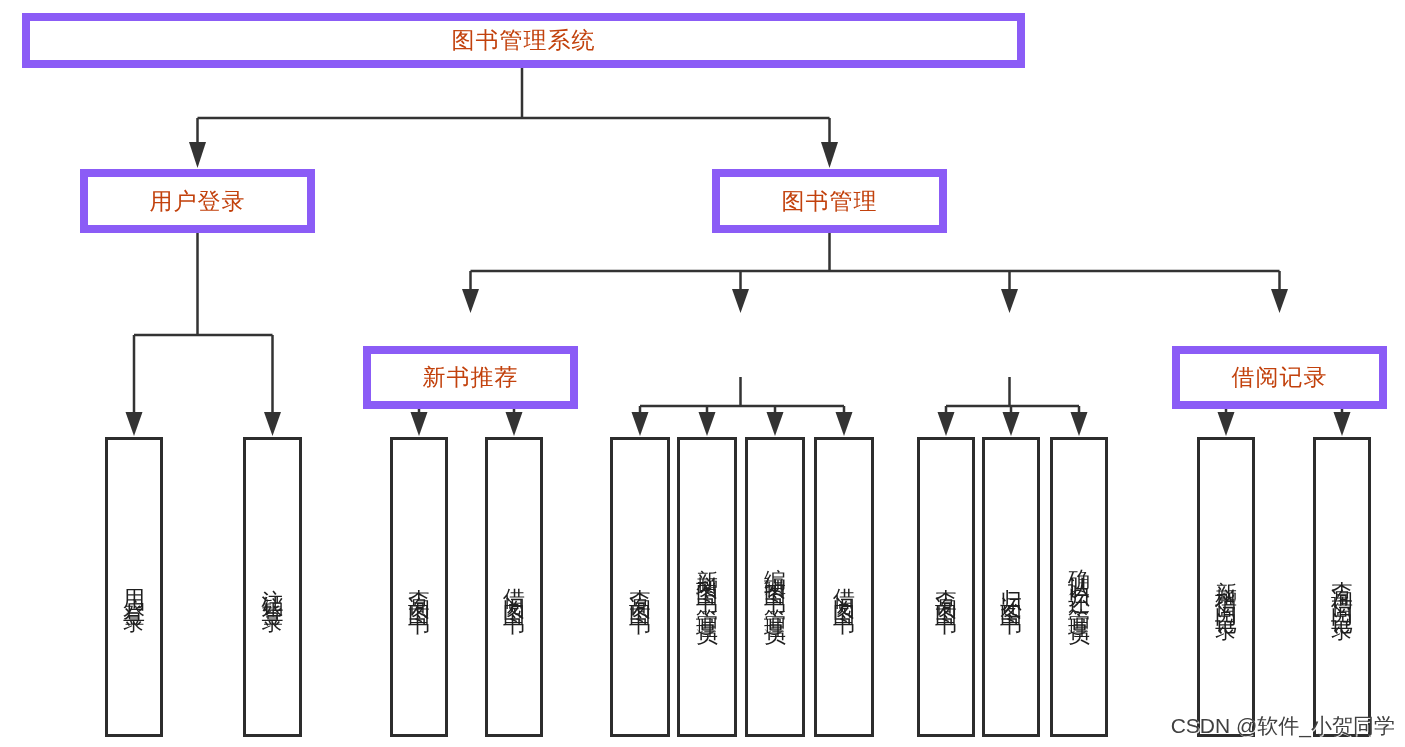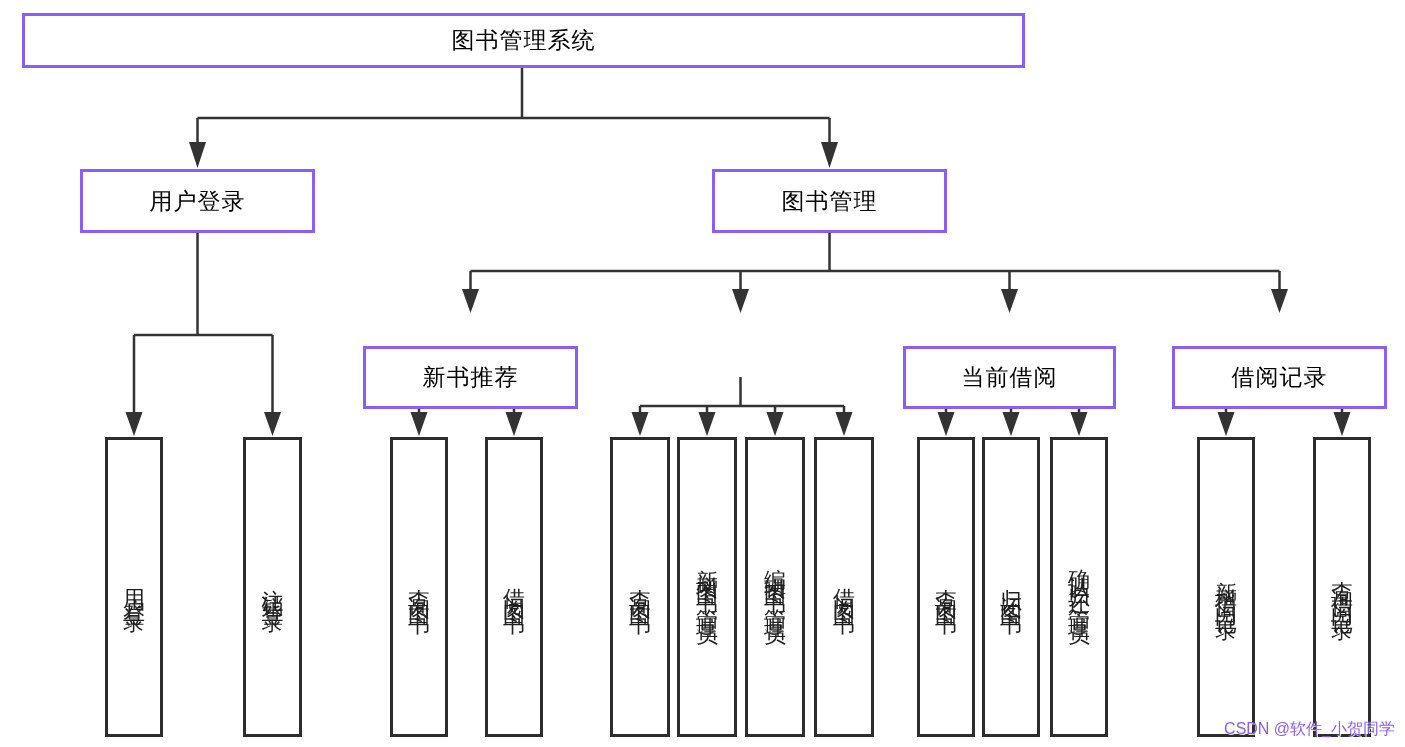--- a/index.html
+++ b/index.html
@@ -14,25 +14,25 @@
   .connectors {
     position: absolute;
     left: 0; top: 0;
     width: 1405px; height: 747px;
     pointer-events: none;
   }
   .box {
     position: absolute;
     box-sizing: border-box;
     background: #ffffff;
-    border: 3px solid #8b5cf6;
+    border: 8px solid #8b5cf6;
     display: flex;
     align-items: center;
     justify-content: center;
-    color: #000000;
+    color: #c2410c;
     font-size: 23px;
     letter-spacing: 1px;
     text-align: center;
     z-index: 2;
   }
   .root-box   { left: 22px;  top: 13px;  width: 1003px; height: 55px; }
   .l2-a       { left: 80px;  top: 169px; width: 235px;  height: 64px; }
   .l2-b       { left: 712px; top: 169px; width: 235px;  height: 64px; }
   .l3         { top: 314px; height: 63px; font-size: 23px; margin-top: 32px; }
   .l3-a { left: 363px;  width: 215px; }
@@ -57,22 +57,22 @@
     font-size: 22px;
     letter-spacing: 8px;
     line-height: 1;
     color: #1f1f1f;
     white-space: nowrap;
   }
   .watermark {
     position: absolute;
     right: 10px;
     bottom: 7px;
-    font-size: 16px;
-    color: #8b5cf6;
+    font-size: 21px;
+    color: #404040;
     text-shadow: 1px 1px 0 rgba(255,255,255,0.85);
     z-index: 3;
     white-space: nowrap;
   }
 </style>
 </head>
 <body>
 
 <div class="canvas">
 
@@ -125,21 +125,20 @@
       <polygon points="1333.5,412 1350.5,412 1342,436" fill="#333333" stroke="none"></polygon>
     </g>
   </svg>
 
   <div class="box root-box">图书管理系统</div>
 
   <div class="box l2-a">用户登录</div>
   <div class="box l2-b">图书管理</div>
 
   <div class="box l3 l3-a">新书推荐</div>
-  <div class="box l3 l3-c">当前借阅</div>
   <div class="box l3 l3-d">借阅记录</div>
 
   <div class="leaf" style="left:105px;width:58px">
     <span class="vtext">用户登录</span>
   </div>
   <div class="leaf" style="left:243px;width:59px">
     <span class="vtext">注销登录</span>
   </div>
 
   <div class="leaf" style="left:390px;width:58px">

